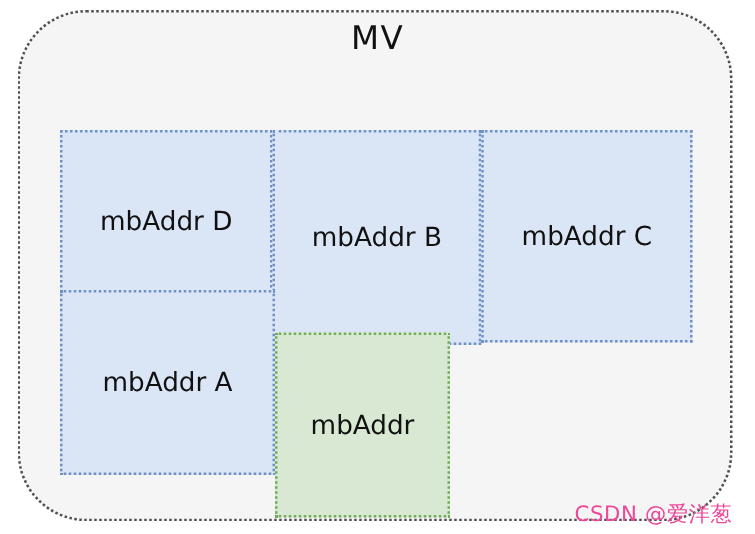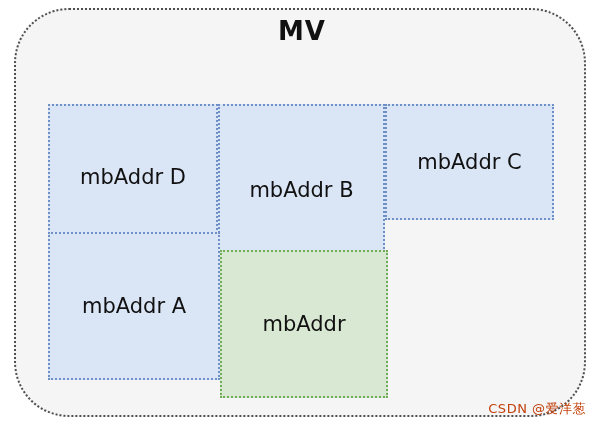--- a/index.html
+++ b/index.html
@@ -26,21 +26,21 @@
     border: 2px dotted var(--container_border, #4f4f4f);
     border-radius: 55px;
   }
   .title {
     position: absolute;
     left: 0;
     top: 16px;
     width: 100%;
     text-align: center;
     font-size: 26px;
-    font-weight: 700;
+    font-weight: 400;
     letter-spacing: 1px;
     color: #111111;
   }
   .box {
     position: absolute;
     box-sizing: border-box;
     display: flex;
     align-items: center;
     justify-content: center;
     font-size: 21px;
@@ -49,29 +49,29 @@
   .box.neighbor {
     background: var(--neighbor_fill, #dae5f6);
     border: 2px dotted var(--neighbor_border, #6e90c6);
   }
   .box.current {
     background: var(--current_fill, #d9e8d2);
     border: 2px dotted var(--current_border, #6fad59);
   }
   .box-d   { left: 48px;  top: 104px; width: 170px; height: 146px; }
   .box-b   { left: 218px; top: 104px; width: 167px; height: 172px; }
-  .box-c   { left: 385px; top: 104px; width: 169px; height: 116px; }
+  .box-c   { left: 385px; top: 104px; width: 169px; height: 170px; }
   .box-a   { left: 48px;  top: 232px; width: 172px; height: 148px; }
-  .box-cur { left: 220px; top: 250px; width: 168px; height: 148px; }
+  .box-cur { left: 220px; top: 266px; width: 140px; height: 148px; }
   .watermark {
     position: absolute;
     right: 18px;
     top: 400px;
-    font-size: 13px;
-    color: #c2410c;
+    font-size: 17px;
+    color: #ec4899;
     letter-spacing: 0.5px;
   }
 </style>
 </head>
 <body>
 
 <div class="stage">
 
   <div class="outer"></div>
 

